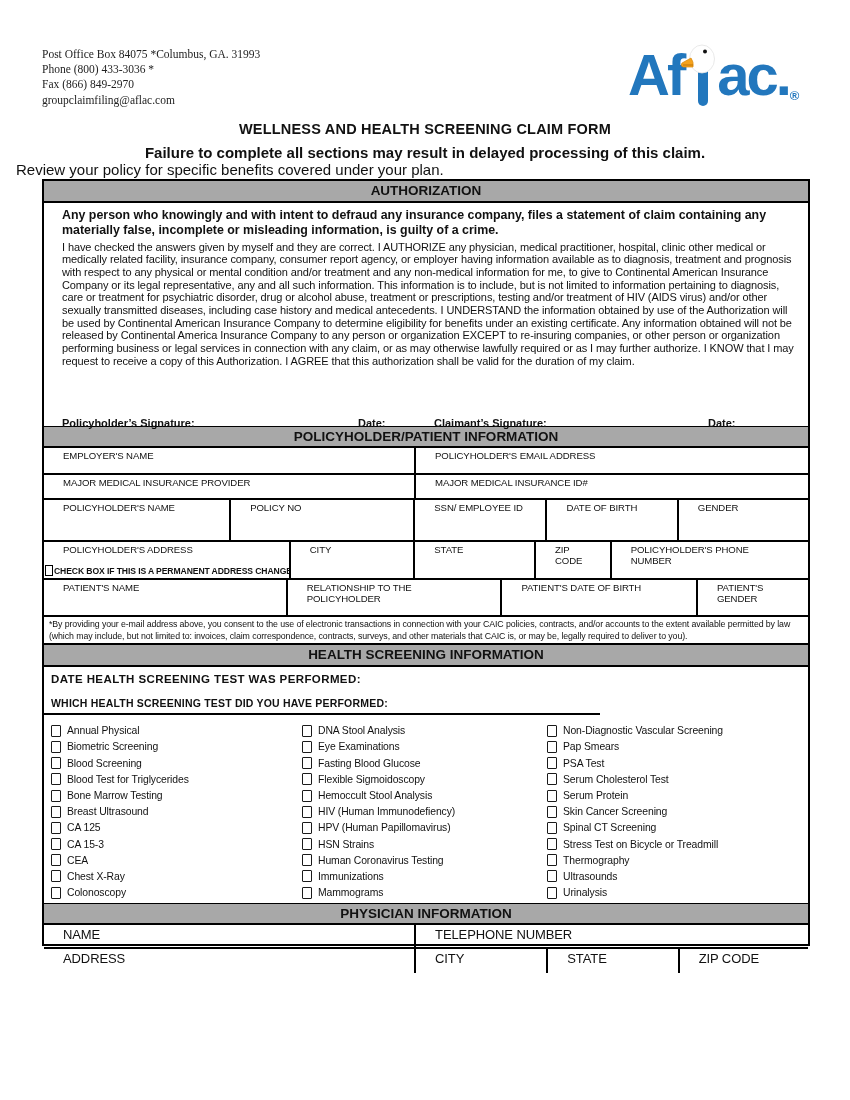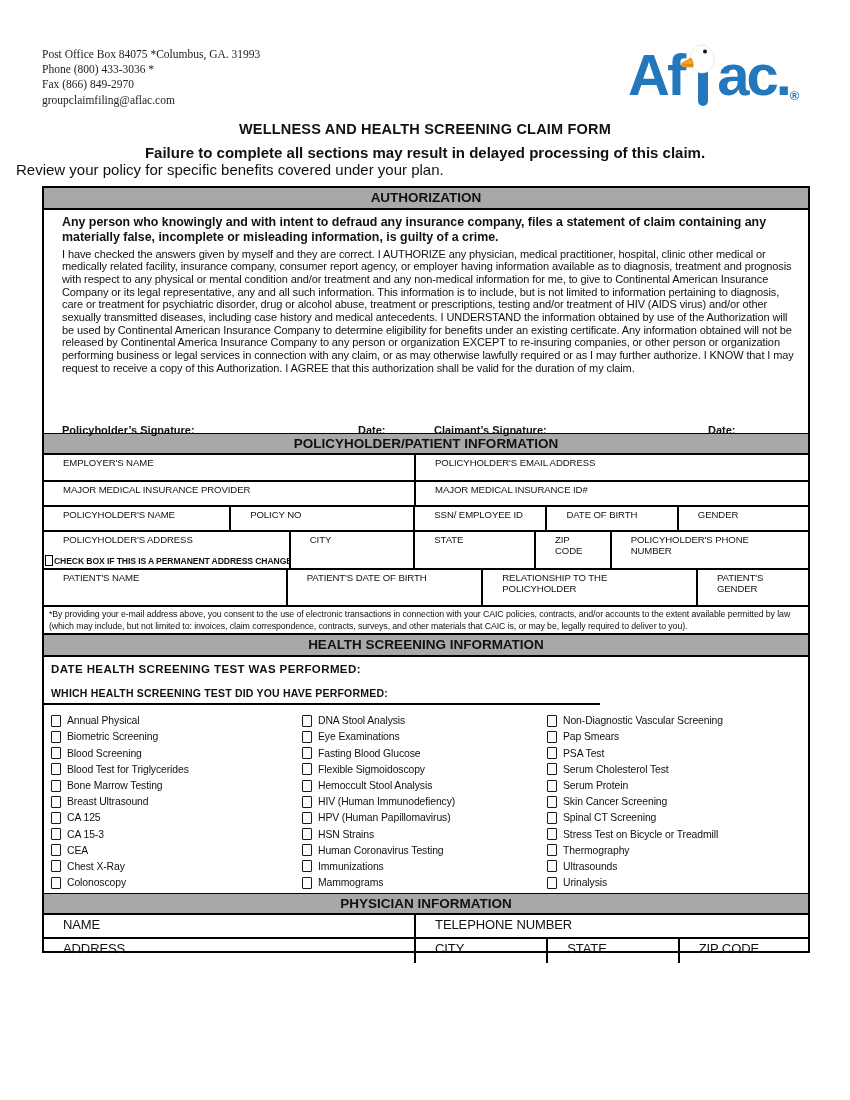--- a/index.html
+++ b/index.html
@@ -13,21 +13,21 @@
   .duckwrap { position:relative; width:34px; height:64px; }
   .duckwrap svg { position:absolute; left:-2px; top:-4px; }
   .logo .reg { font-size:13px; color:var(--aflac-blue); margin-top:42px; margin-left:1px; font-weight:bold; }
 
   
   .title-main { position:absolute; top:121px; left:0; width:100%; text-align:center; font-size:14.5px; font-weight:bold; letter-spacing:0.2px; }
   .title-sub1 { position:absolute; top:144px; left:0; width:100%; text-align:center; font-size:15px; font-weight:bold; }
   .title-sub2 { position:absolute; top:161px; left:16px; width:100%; font-size:15px; font-weight:normal; }
 
   
-  .formbox { position:absolute; left:42px; top:186px; width:768px; height:767px; border:2px solid #000; display:flex; flex-direction:column; background:#fff; }
+  .formbox { position:absolute; left:42px; top:179px; width:768px; height:767px; border:2px solid #000; display:flex; flex-direction:column; background:#fff; }
   .bar { background:var(--bar-gray); border-top:1px solid #000; border-bottom:2px solid #000; text-align:center; font-weight:bold; font-size:13.5px; line-height:1.3; flex:none; padding:1px 0; }
   .bar.first { border-top:none; }
 
   
   .auth { position:relative; height:223px; flex:none; }
   .auth-warning { position:absolute; top:5px; left:18px; right:12px; font-size:12.4px; font-weight:bold; line-height:1.22; }
   .auth-body { position:absolute; top:38px; left:18px; right:8px; font-size:11px; line-height:1.155; letter-spacing:-0.1px; }
   .sigrow { position:absolute; top:214px; left:0; width:100%; height:20px; font-size:11px; font-weight:bold; }
   .sigrow span { position:absolute; }
   .sig1 { left:18px; } .sigdate1 { left:314px; } .sig2 { left:390px; } .sigdate2 { left:664px; }
@@ -105,21 +105,21 @@
     <div class="bar">POLICYHOLDER/PATIENT INFORMATION</div>
 
     <div class="frow" style="height:27px;">
       <div class="fcell" style="width:48.7%;">EMPLOYER'S NAME</div>
       <div class="fcell" style="width:51.3%;">POLICYHOLDER'S EMAIL ADDRESS</div>
     </div>
     <div class="frow" style="height:25px;">
       <div class="fcell" style="width:48.7%;">MAJOR MEDICAL INSURANCE PROVIDER</div>
       <div class="fcell" style="width:51.3%;">MAJOR MEDICAL INSURANCE ID#</div>
     </div>
-    <div class="frow" style="height:25px;">
+    <div class="frow" style="height:42px;">
       <div class="fcell" style="width:24.5%;">POLICYHOLDER'S NAME</div>
       <div class="fcell" style="width:24.1%;">POLICY NO</div>
       <div class="fcell" style="width:17.3%;">SSN/ EMPLOYEE ID</div>
       <div class="fcell" style="width:17.2%;">DATE OF BIRTH</div>
       <div class="fcell" style="width:16.9%;">GENDER</div>
     </div>
     <div class="frow" style="height:38px;">
       <div class="fcell" style="width:32.3%;">
         <span>POLICYHOLDER'S ADDRESS</span>
         <span class="addr-note">
@@ -127,22 +127,22 @@
           <span>CHECK BOX IF THIS IS A PERMANENT ADDRESS CHANGE</span>
         </span>
       </div>
       <div class="fcell" style="width:16.3%;">CITY</div>
       <div class="fcell" style="width:15.8%;">STATE</div>
       <div class="fcell" style="width:9.9%;">ZIP CODE</div>
       <div class="fcell" style="width:25.7%;">POLICYHOLDER'S PHONE NUMBER</div>
     </div>
     <div class="frow" style="height:37px;">
       <div class="fcell" style="width:31.9%;">PATIENT'S NAME</div>
+      <div class="fcell" style="width:28.1%;">RELATIONSHIP TO THE POLICYHOLDER</div>
       <div class="fcell" style="width:25.6%;">PATIENT'S DATE OF BIRTH</div>
-      <div class="fcell" style="width:28.1%;">RELATIONSHIP TO THE POLICYHOLDER</div>
       <div class="fcell" style="width:14.4%;">PATIENT'S GENDER</div>
     </div>
     <div class="footnote">*By providing your e-mail address above, you consent to the use of electronic transactions in connection with your CAIC policies, contracts, and/or accounts to the extent available permitted by law (which may include, but not limited to: invoices, claim correspondence, contracts, surveys, and other materials that CAIC is, or may be, legally required to deliver to you).</div>
 
     <div class="bar">HEALTH SCREENING INFORMATION</div>
     <div class="health">
       <div class="h-date">DATE HEALTH SCREENING TEST WAS PERFORMED:</div>
       <div class="h-which">WHICH HEALTH SCREENING TEST DID YOU HAVE PERFORMED:</div>
       <div class="h-underline"></div>
       <div class="chk-grid">

